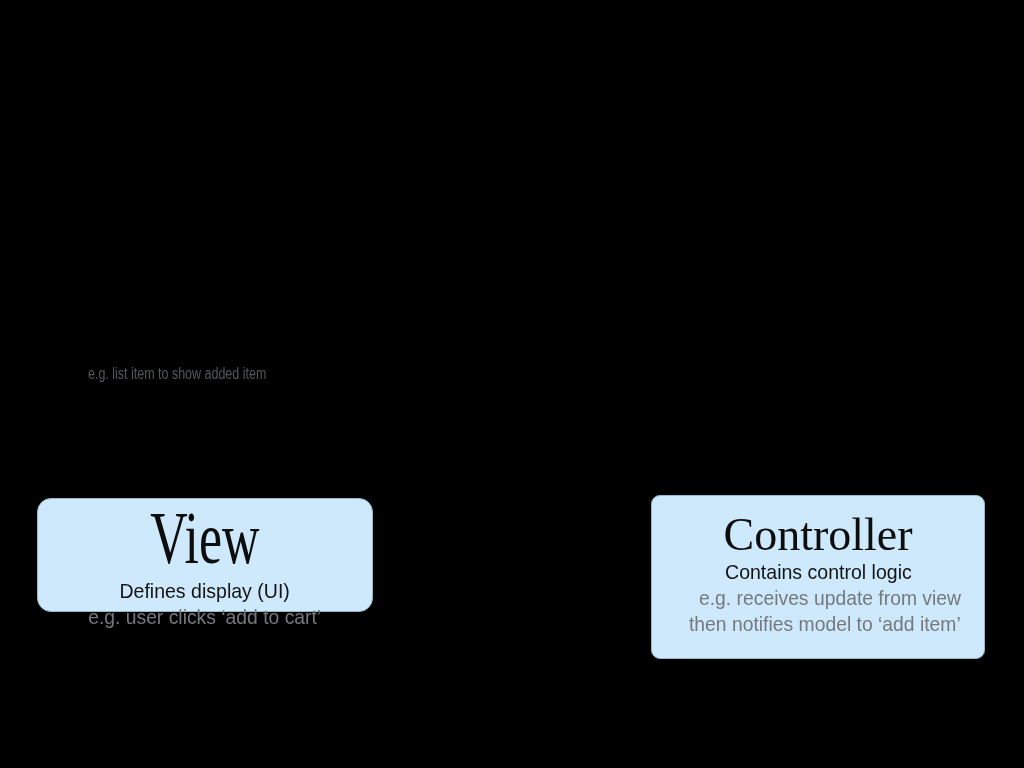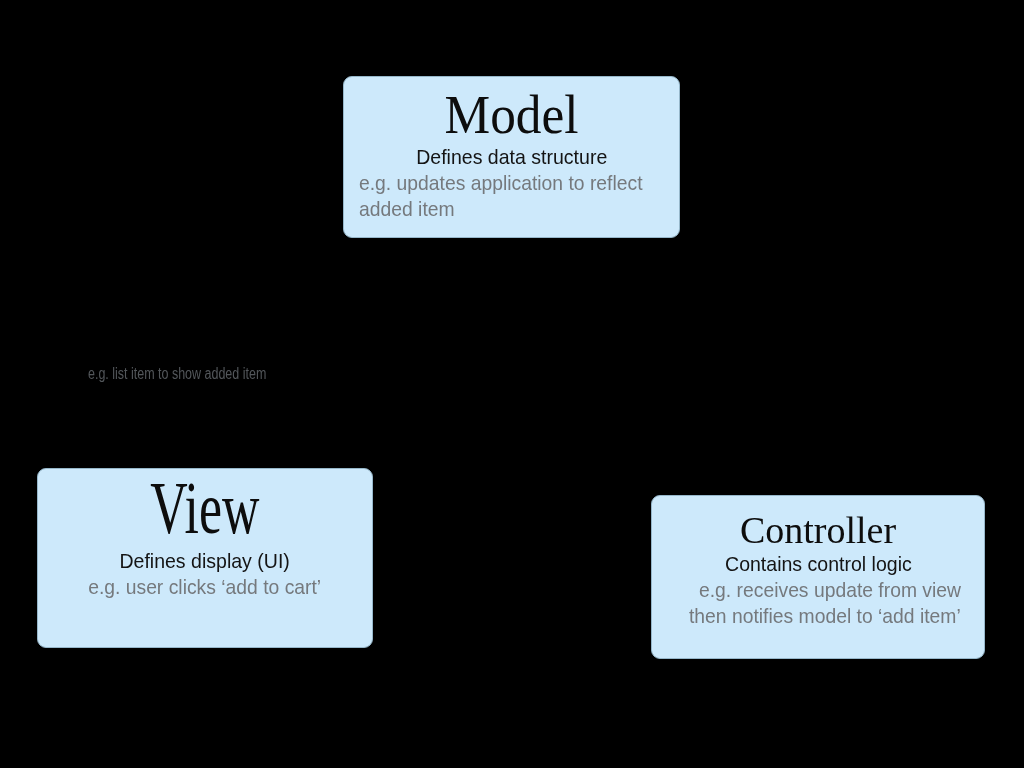--- a/index.html
+++ b/index.html
@@ -17,33 +17,33 @@
     position: absolute;
     background: #cde9fb;
     border: 1px solid #96b7ca;
     border-radius: 9px;
     box-sizing: border-box;
     display: flex;
     flex-direction: column;
     align-items: center;
   }
   #model-box      { left: 343px; top: 76px;  width: 337px; height: 162px; }
-  #view-box       { left: 37px;  top: 468px; width: 336px; height: 180px; }
+  #view-box       { left: 37px;  top: 498px; width: 336px; height: 114px; border-radius: 14px; }
   #controller-box { left: 651px; top: 495px; width: 334px; height: 164px; }
 
   .title {
     font-family: "Liberation Serif", serif;
     color: #0d0d0d;
     line-height: 1.05;
     white-space: nowrap;
     font-weight: normal;
   }
   #model-box .title      { font-size: 54px; transform: scaleX(0.95); margin-top: 10px; }
   #view-box .title       { font-size: 73px; transform: scaleX(0.71); margin-top: 2px;  }
-  #controller-box .title { font-size: 38px; transform: scaleX(1.0);  margin-top: 15px; }
+  #controller-box .title { font-size: 46px; transform: scaleX(1.0);  margin-top: 15px; }
 
   .subtitle {
     font-size: 21px;
     line-height: 26px;
     color: #141414;
     white-space: nowrap;
     transform: scaleX(0.93);
   }
   .example-row-left {
     width: 100%;
@@ -77,30 +77,20 @@
     white-space: nowrap;
     transform: scaleX(0.78);
     transform-origin: 0 50%;
   }
 </style>
 </head>
 <body>
 
 <div class="stage">
 
-  <div class="box" id="model-box">
-    <div class="title">Model</div>
-    <div class="subtitle">Defines data structure</div>
-    <div class="example-row-left">
-      <span class="example-line">e.g. updates application to reflect</span>
-    </div>
-    <div class="example-row-left">
-      <span class="example-line">added item</span>
-    </div>
-  </div>
 
   <div id="floating-label">e.g. list item to show added item</div>
 
   <div class="box" id="view-box">
     <div class="title">View</div>
     <div class="subtitle">Defines display (UI)</div>
     <div class="example-row-center">
       <span class="example-line">e.g. user clicks ‘add to cart’</span>
     </div>
   </div>

